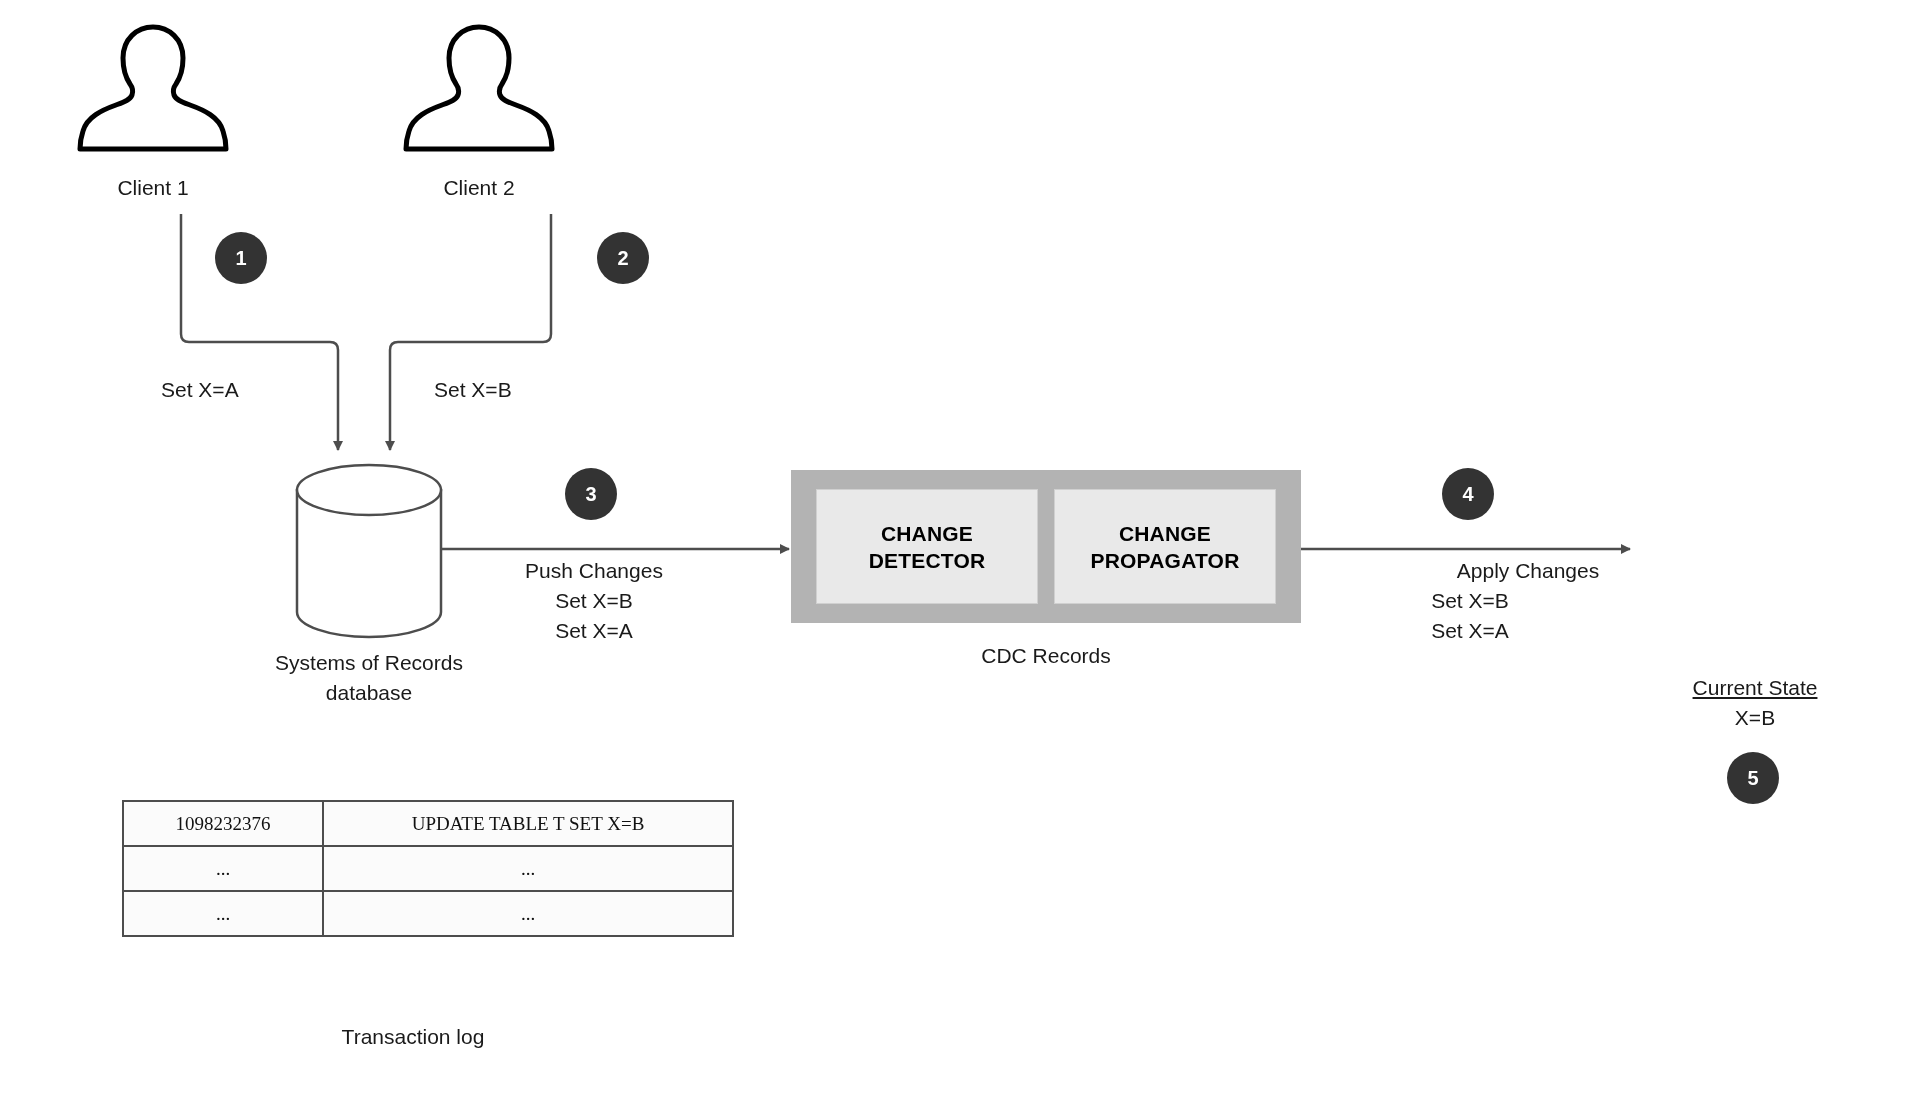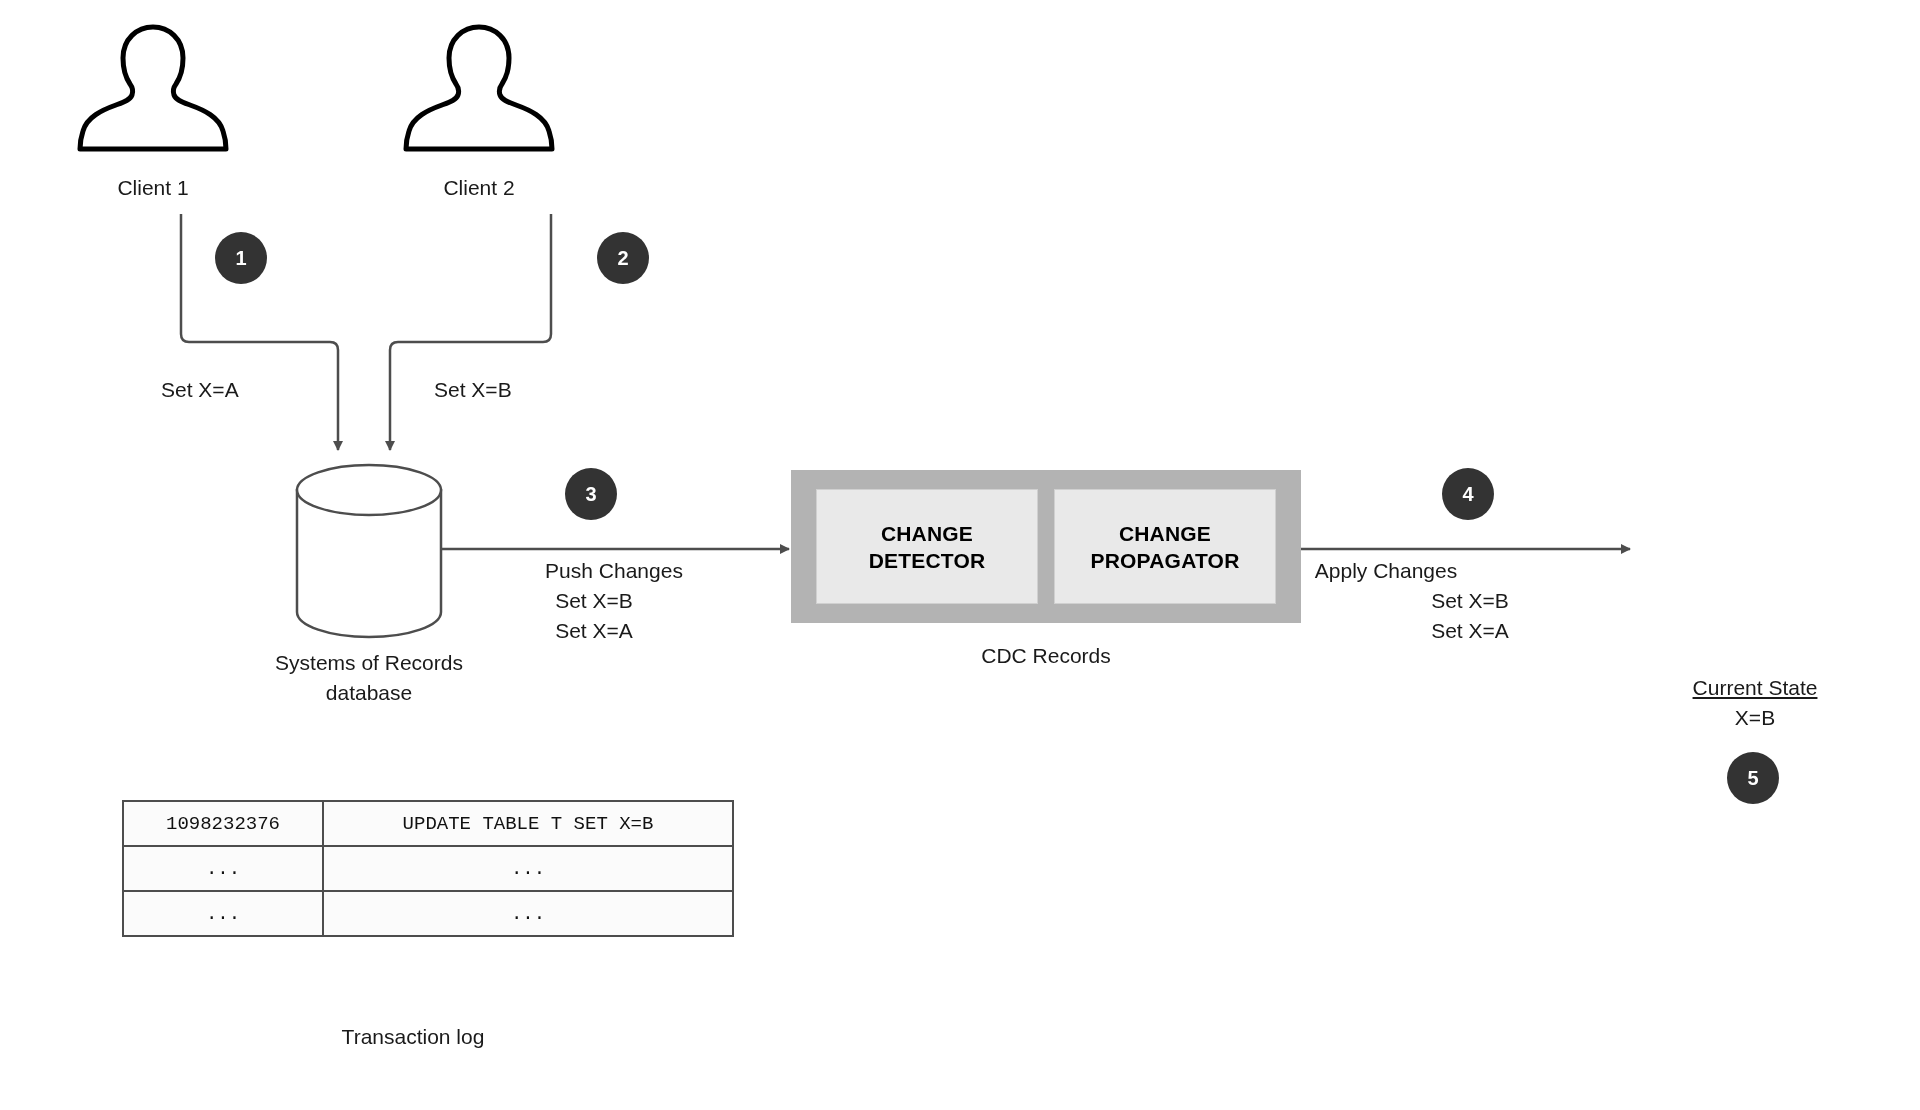--- a/index.html
+++ b/index.html
@@ -81,21 +81,21 @@
     border-collapse: collapse;
     background: #fbfbfb;
     table-layout: fixed;
   }
   .txlog td {
     border: 2px solid #4d4d4d;
     height: 43px;
     font-size: 19px;
     color: #111111;
     text-align: center;
-    font-family: Liberation Mono, monospace;
+    font-family: Liberation Serif, serif;
     padding: 0 6px;
     background: #fbfbfb;
   }
   .txlog td.col-id { width: 186px; }
   .txlog td.col-stmt { width: 396px; }
 </style>
 </head>
 <body>
 
 <div id="canvas">
@@ -173,21 +173,21 @@
   <div class="step-badge" style="left:565px; top:468px;">3</div>
   <div class="step-badge" style="left:1442px; top:468px;">4</div>
   <div class="step-badge" style="left:1727px; top:752px;">5</div>
 
   <div class="lbl" style="left:161px; top:375px;">Set X=A</div>
   <div class="lbl" style="left:434px; top:375px;">Set X=B</div>
 
   <div class="lbl center" style="left:369px; top:648px;">Systems of Records</div>
   <div class="lbl center" style="left:369px; top:678px;">database</div>
 
-  <div class="lbl center" style="left:594px; top:556px;margin-left:20px;">Push Changes</div>
+  <div class="lbl center" style="left:594px; top:556px;">Push Changes</div>
   <div class="lbl center" style="left:594px; top:586px;">Set X=B</div>
   <div class="lbl center" style="left:594px; top:616px;">Set X=A</div>
 
   <div class="boxed cdc-outer" style="left:791px; top:470px; width:510px; height:153px;"></div>
 
   <div class="boxed cdc-inner" style="left:816px; top:489px; width:222px; height:115px;">
     <span>
       <span>CHANGE</span><br>
       <span>DETECTOR</span>
     </span>
@@ -195,21 +195,21 @@
 
   <div class="boxed cdc-inner" style="left:1054px; top:489px; width:222px; height:115px;">
     <span>
       <span>CHANGE</span><br>
       <span>PROPAGATOR</span>
     </span>
   </div>
 
   <div class="lbl center" style="left:1046px; top:641px;">CDC Records</div>
 
-  <div class="lbl center" style="left:1386px; top:556px;">Apply Changes</div>
+  <div class="lbl center" style="left:1528px; top:556px;">Apply Changes</div>
   <div class="lbl center" style="left:1470px; top:586px;">Set X=B</div>
   <div class="lbl center" style="left:1470px; top:616px;">Set X=A</div>
 
 
   <div class="lbl center" style="left:1755px; top:673px;text-decoration:underline;">Current State</div>
   <div class="lbl center" style="left:1755px; top:703px;">X=B</div>
 
   <table class="txlog" style="left:122px; top:800px;">
     <tbody>
       <tr>

